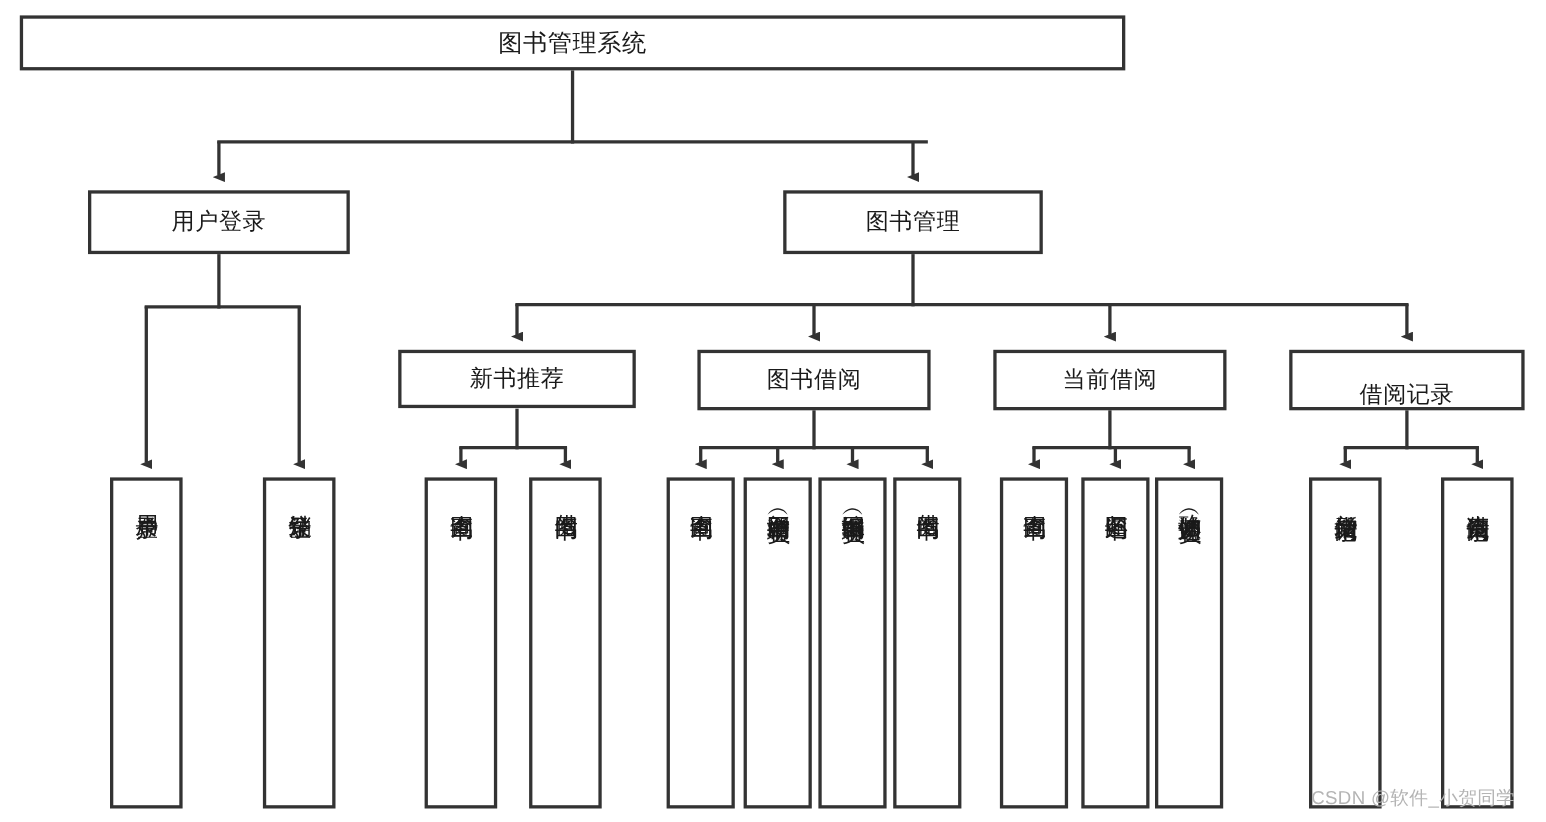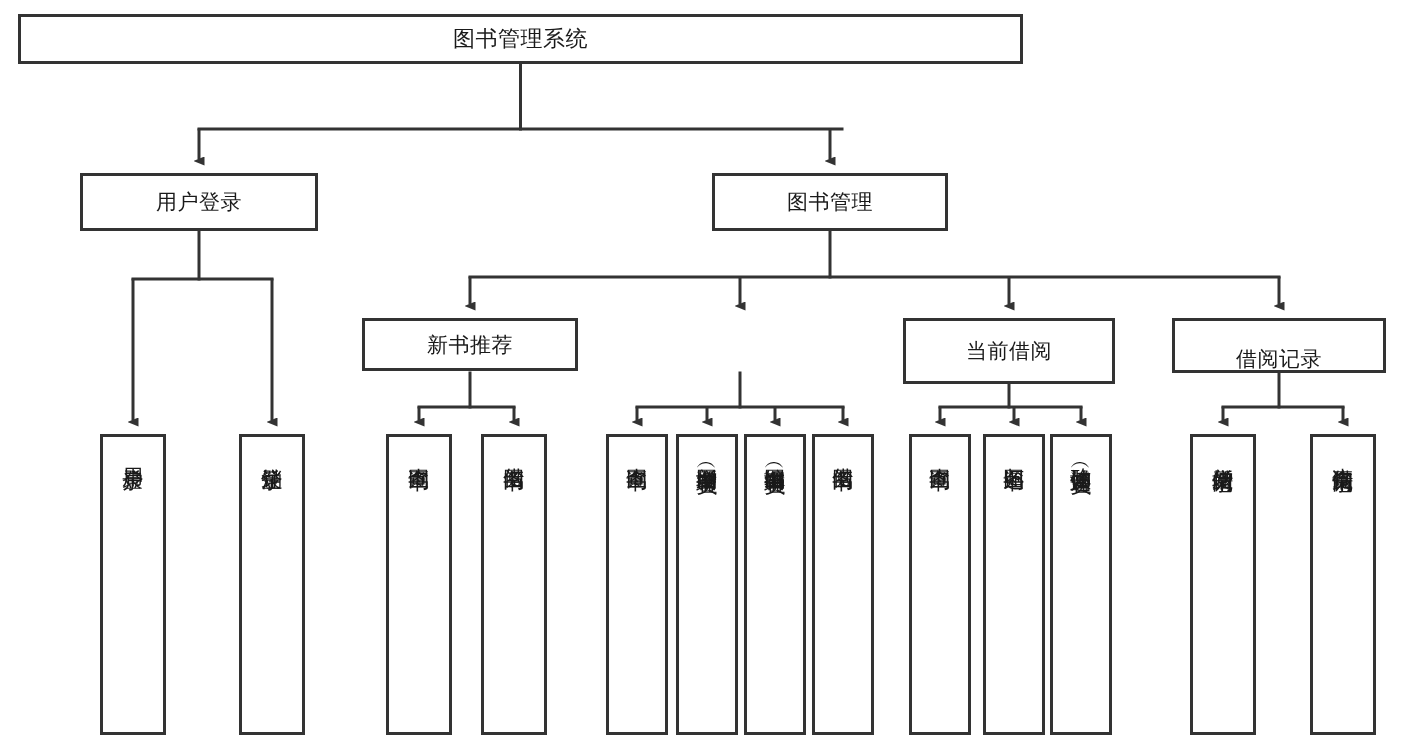--- a/index.html
+++ b/index.html
@@ -128,21 +128,24 @@
   <div class="node horiz" style="left:80px;top:173px;width:238px;height:58px;">
     <span>用户登录</span>
   </div>
   <div class="node horiz" style="left:712px;top:173px;width:236px;height:58px;text-align:right;">
     <span>图书管理</span>
   </div>
 
   <div class="node horiz" style="left:362px;top:318px;width:216px;height:53px;">
     <span>新书推荐</span>
   </div>
-  <div class="node horiz" style="left:903px;top:318px;width:212px;height:66px;">
+  <div class="node horiz" style="left:634px;top:318px;width:212px;height:55px;">
+    <span>图书借阅</span>
+  </div>
+  <div class="node horiz" style="left:903px;top:318px;width:212px;height:55px;">
     <span>当前借阅</span>
   </div>
   <div class="node horiz" style="left:1172px;top:318px;width:214px;height:55px;align-items:flex-end;">
     <span>借阅记录</span>
   </div>
 
   <div class="node vert" style="left:100px;top:434px;width:66px;height:301px;">
     <span class="vlabel">用户登录</span>
   </div>
   <div class="node vert" style="left:239px;top:434px;width:66px;height:301px;">
@@ -175,14 +178,15 @@
   <div class="node vert" style="left:1050px;top:434px;width:62px;height:301px;">
     <span class="vlabel">确认归还（管理员）</span>
   </div>
   <div class="node vert" style="left:1190px;top:434px;width:66px;height:301px;">
     <span class="vlabel">新增借阅记录</span>
   </div>
   <div class="node vert" style="left:1310px;top:434px;width:66px;height:301px;">
     <span class="vlabel">查询借阅记录</span>
   </div>
 
+  <div class="watermark" style="left:1192px;top:714px;">CSDN @软件_小贺同学</div>
 
 </div>
 
 </body></html>

